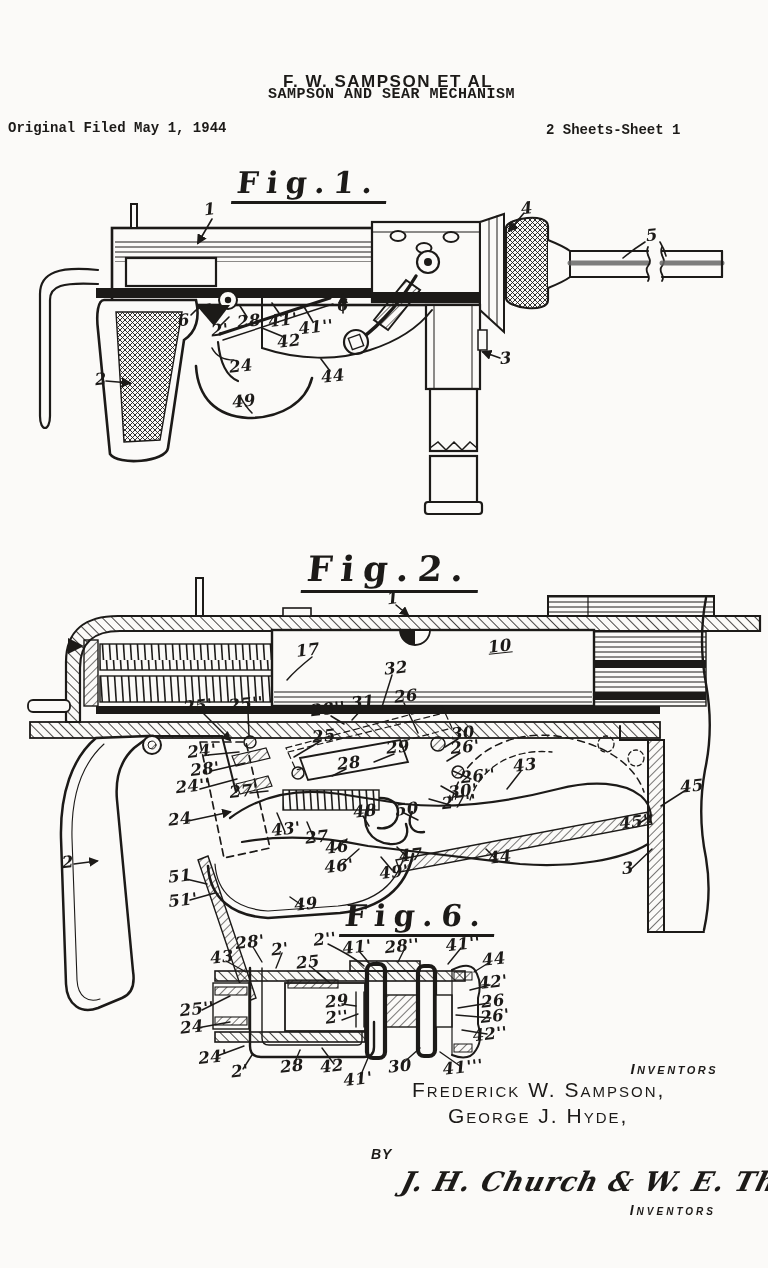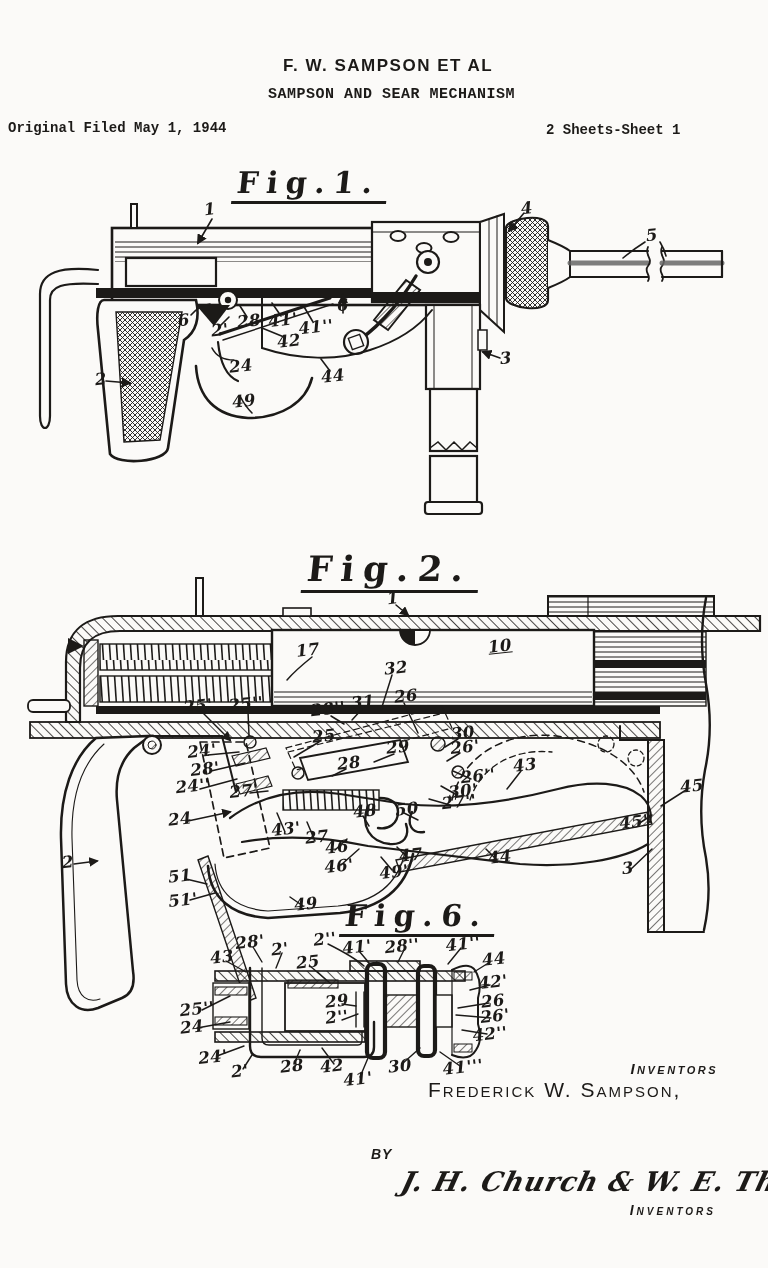--- a/index.html
+++ b/index.html
@@ -1,39 +1,39 @@
 <!DOCTYPE html>
 <html><head>
 <meta charset="utf-8">
 <style>
   html,body{margin:0;padding:0;background:#e8e6e1;}
   .page{position:relative;width:768px;height:1268px;background:#fbfaf8;overflow:hidden;
         font-family:"DejaVu Serif",serif;color:#1c1a18;}
   .abs{position:absolute;white-space:nowrap;}
   
   .h-date{left:25px;top:46px;font:700 23px "DejaVu Serif",serif;letter-spacing:.5px;}
-  .h-applicant{left:283px;top:56px;font:700 17px "Liberation Sans",sans-serif;letter-spacing:1.5px;}
+  .h-applicant{left:283px;top:72px;font:700 17px "Liberation Sans",sans-serif;letter-spacing:1.5px;}
   .h-patnum{left:602px;top:44px;font:700 26px "DejaVu Serif",serif;letter-spacing:.5px;}
   .h-title{left:268px;top:86px;font:700 15px "Liberation Mono",monospace;letter-spacing:0.5px;}
   .h-filed{left:8px;top:120px;font:700 14px "Liberation Mono",monospace;}
   .h-sheet{left:546px;top:122px;font:700 14px "Liberation Mono",monospace;}
   
   .fig-label{font:700 30px "DejaVu Serif",serif;letter-spacing:8px;border-bottom:3px solid #1c1a18;
              padding:0 8px 1px 4px;transform:skewX(-6deg);}
   .fig-label.big{font-size:35px;letter-spacing:9px;}
   
   .callout{position:absolute;transform:translate(-50%,-55%) rotate(-6deg);
            font:italic 700 16.5px "DejaVu Serif",serif;letter-spacing:.5px;}
   .callout.underlined{text-decoration:underline;}
   .layer{position:absolute;inset:0;pointer-events:none;z-index:3;}
   
   .s-inventors{right:50px;top:1060px;font:italic 700 15px "Liberation Sans",sans-serif;
                font-variant:small-caps;letter-spacing:2.5px;}
   .s-name1{left:412px;top:1078px;font:400 21px "Liberation Sans",sans-serif;
-           font-variant:small-caps;letter-spacing:2px;margin-left:16px;}
+           font-variant:small-caps;letter-spacing:2px;}
   .s-name2{left:448px;top:1104px;font:400 21px "Liberation Sans",sans-serif;
            font-variant:small-caps;letter-spacing:2px;}
   .s-by{left:371px;top:1146px;font:italic 700 14px "Liberation Sans",sans-serif;letter-spacing:1px;}
   .s-sig{left:402px;top:1166px;font:italic 700 27px "DejaVu Serif",serif;
          transform:skewX(-14deg);letter-spacing:1px;}
   .s-att{right:52px;top:1202px;font:italic 700 14px "Liberation Sans",sans-serif;
          font-variant:small-caps;letter-spacing:3px;}
   svg.art{position:absolute;left:0;top:0;z-index:1;}
   .z2{z-index:2;}
 </style>
@@ -402,17 +402,18 @@
       <span class="callout" style="left: 240px; top: 1072px;">2'</span>
       <span class="callout" style="left: 292px; top: 1067px;">28</span>
       <span class="callout" style="left: 332px; top: 1067px;">42</span>
       <span class="callout" style="left: 358px; top: 1080px;">41'</span>
       <span class="callout" style="left: 400px; top: 1067px;">30</span>
       <span class="callout" style="left: 463px; top: 1068px;">41'''</span>
     </div>
 
   <div class="abs s-inventors z2">Inventors</div>
   <div class="abs s-name1 z2">Frederick W. Sampson,</div>
+  <div class="abs s-name2 z2">George J. Hyde,</div>
   <div class="abs s-by z2">BY</div>
   <div class="abs s-sig z2">J. H. Church &amp; W. E. Thibodeau</div>
   <div class="abs s-att z2">Inventors</div>
 
 </div>
 
 </body></html>

